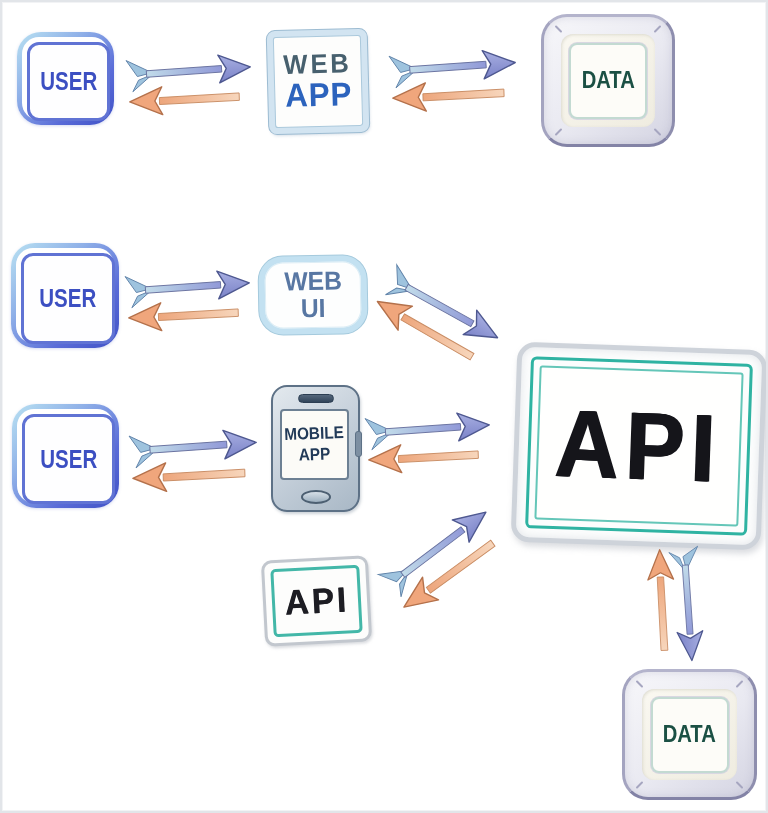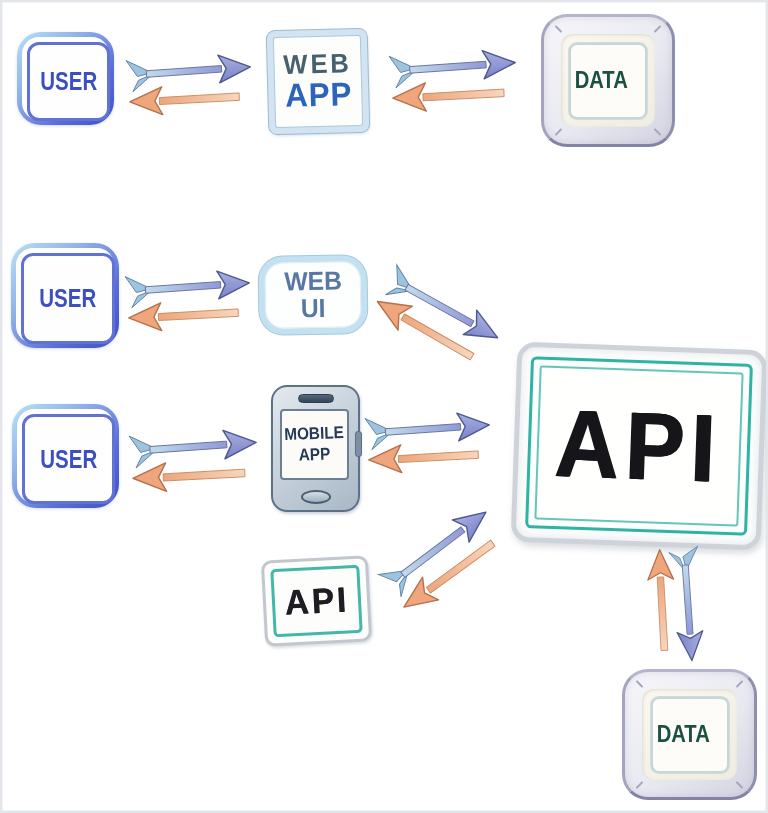--- a/index.html
+++ b/index.html
@@ -46,21 +46,21 @@
     box-shadow:inset 0 0 8px rgba(140,140,170,.25);
   }
   .chip-plate{
     width:100%;height:100%;box-sizing:border-box;border-radius:12px;
     background:linear-gradient(140deg,#faf8f1,#efece0);
     box-shadow:inset 1px 1px 3px rgba(160,160,140,.3);
     display:flex;align-items:center;justify-content:center;
   }
   .chip-core{
     width:74px;height:72px;background:#fdfcf8;border:2px solid #c3dad2;border-radius:8px;
-    box-shadow:0 0 0 1px #d9d7e2;display:flex;align-items:center;justify-content:flex-start;
+    box-shadow:0 0 0 1px #d9d7e2;display:flex;align-items:center;justify-content:center;
   }
   .chip-label{font-weight:bold;font-size:23px;color:#1b5044;transform:scaleX(.88);}
   .screw{position:absolute;width:9px;height:2px;background:#a6a6c0;border-radius:2px;}
   .screw.tl{left:10px;top:11px;transform:rotate(45deg);}
   .screw.tr{right:10px;top:11px;transform:rotate(-45deg);}
   .screw.bl{left:10px;bottom:11px;transform:rotate(-45deg);}
   .screw.br{right:10px;bottom:11px;transform:rotate(45deg);}
 
   
   .webui{

